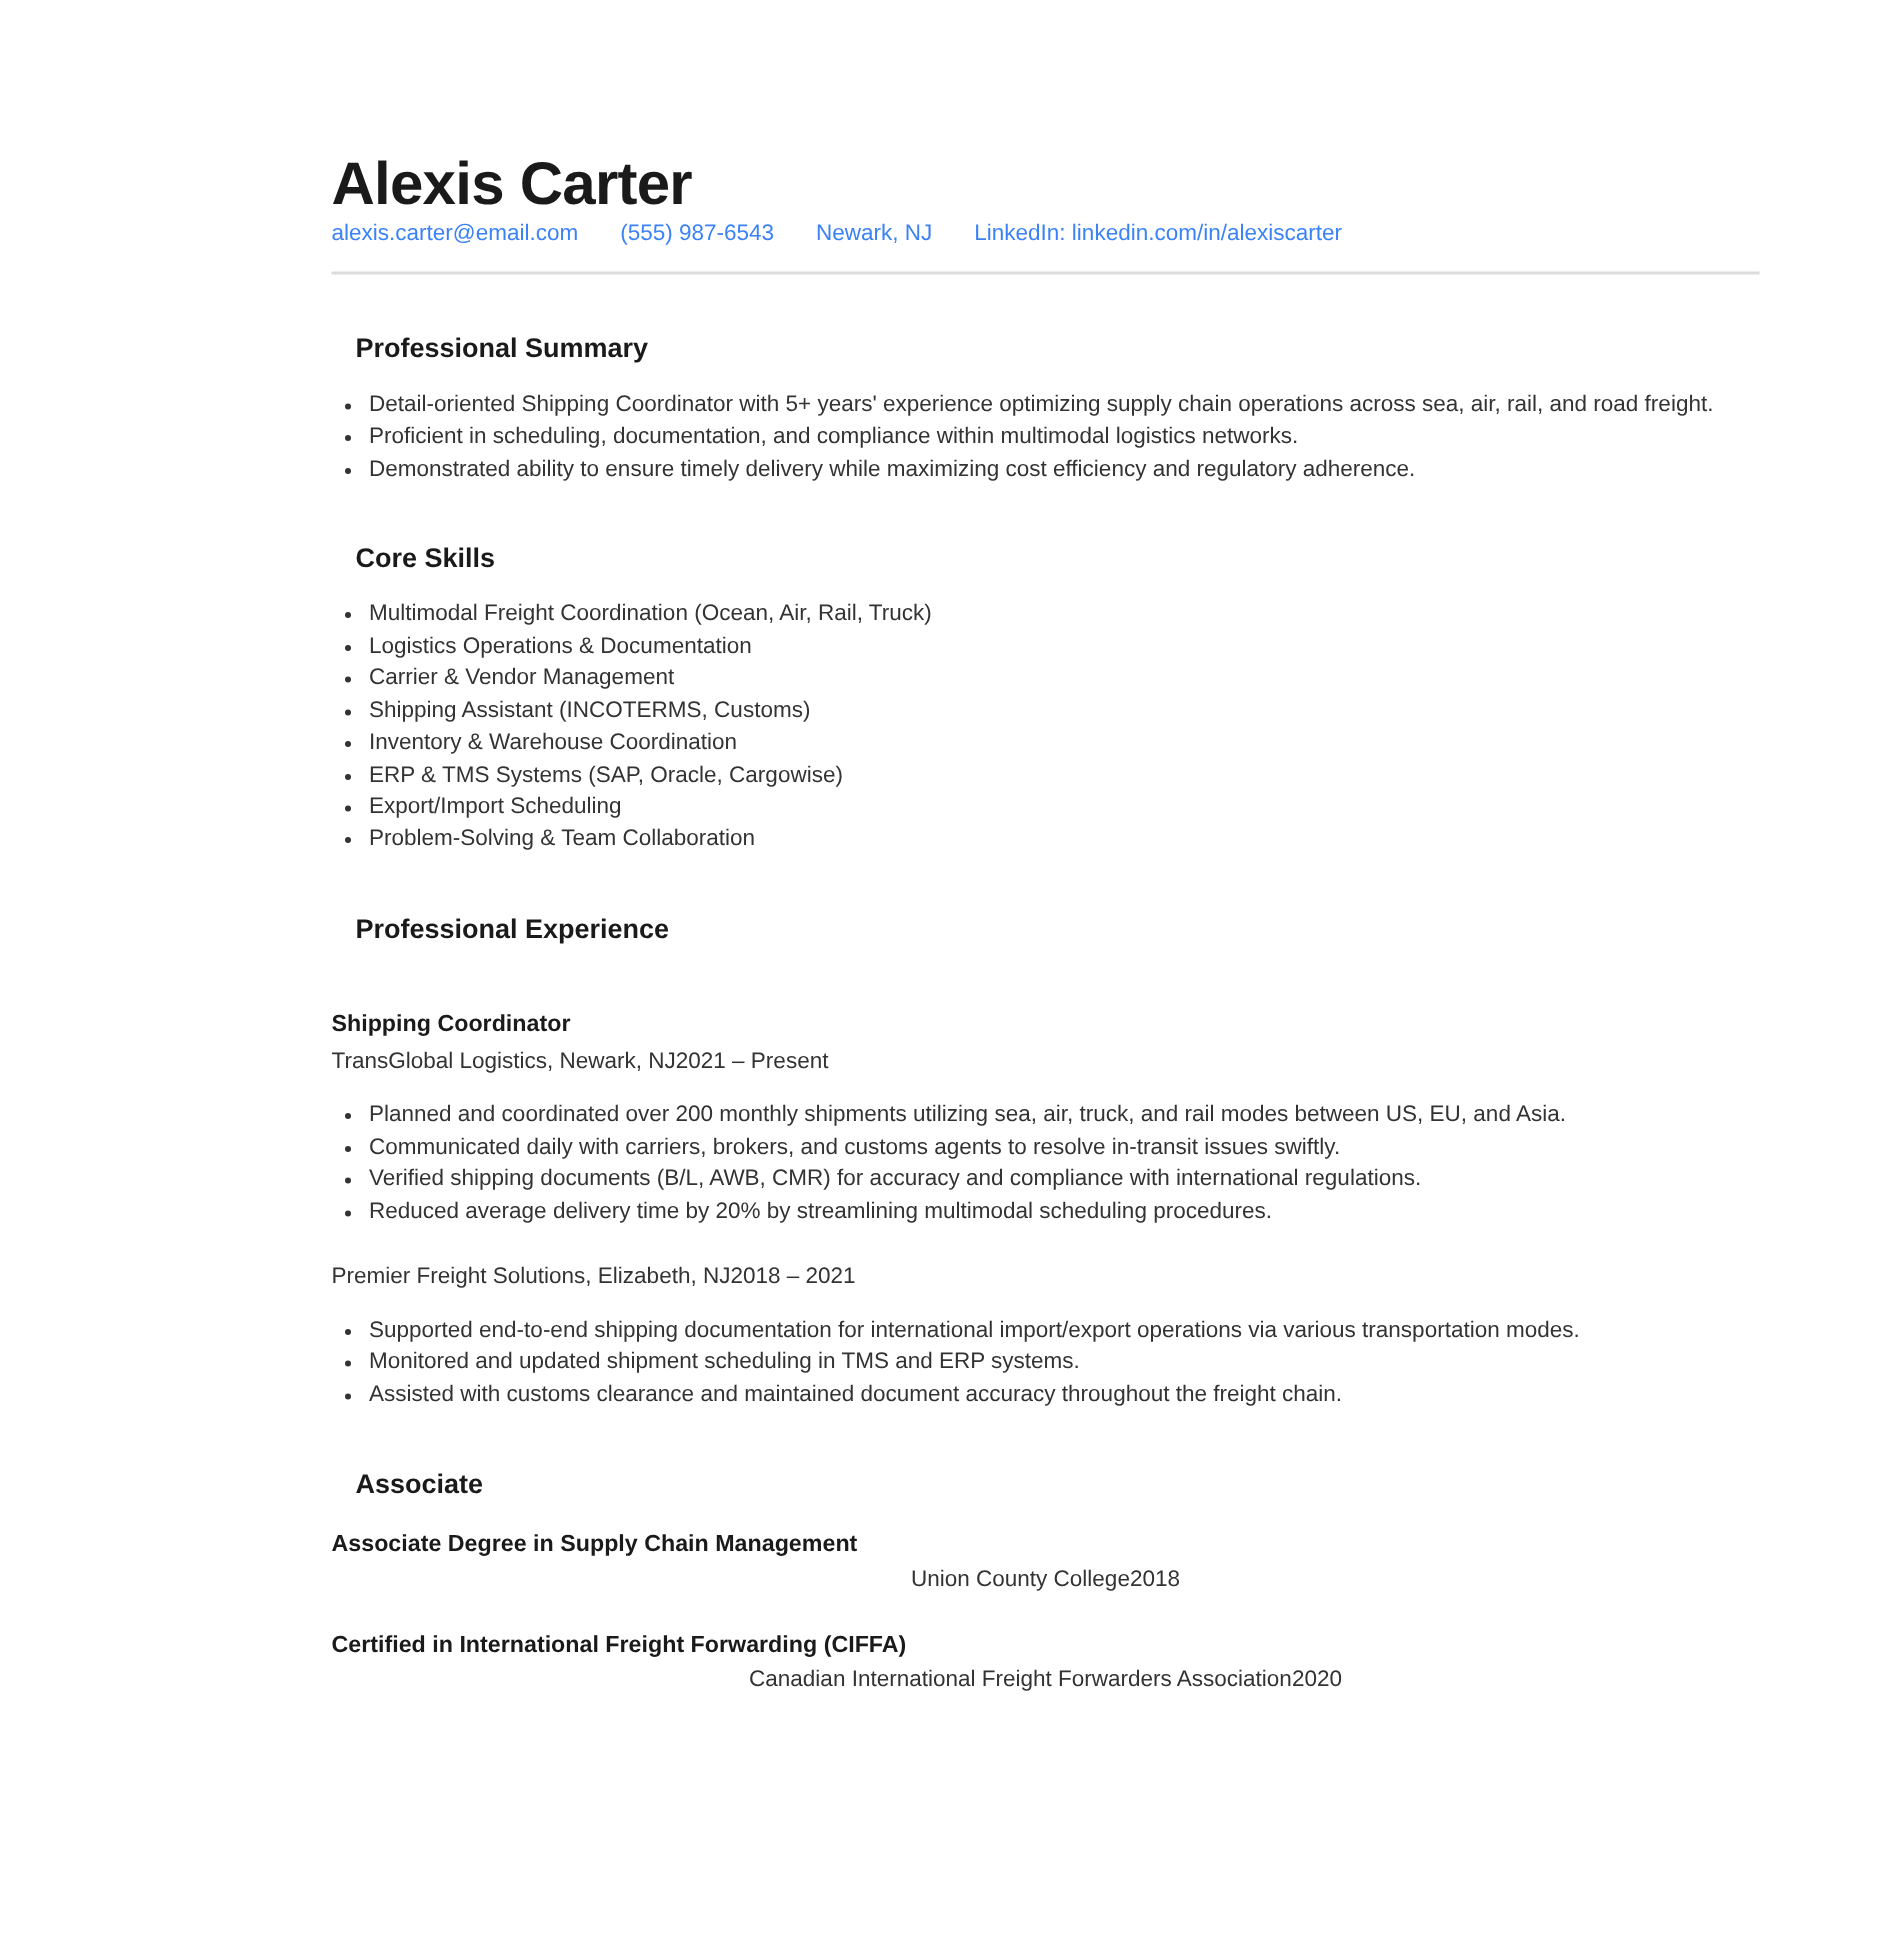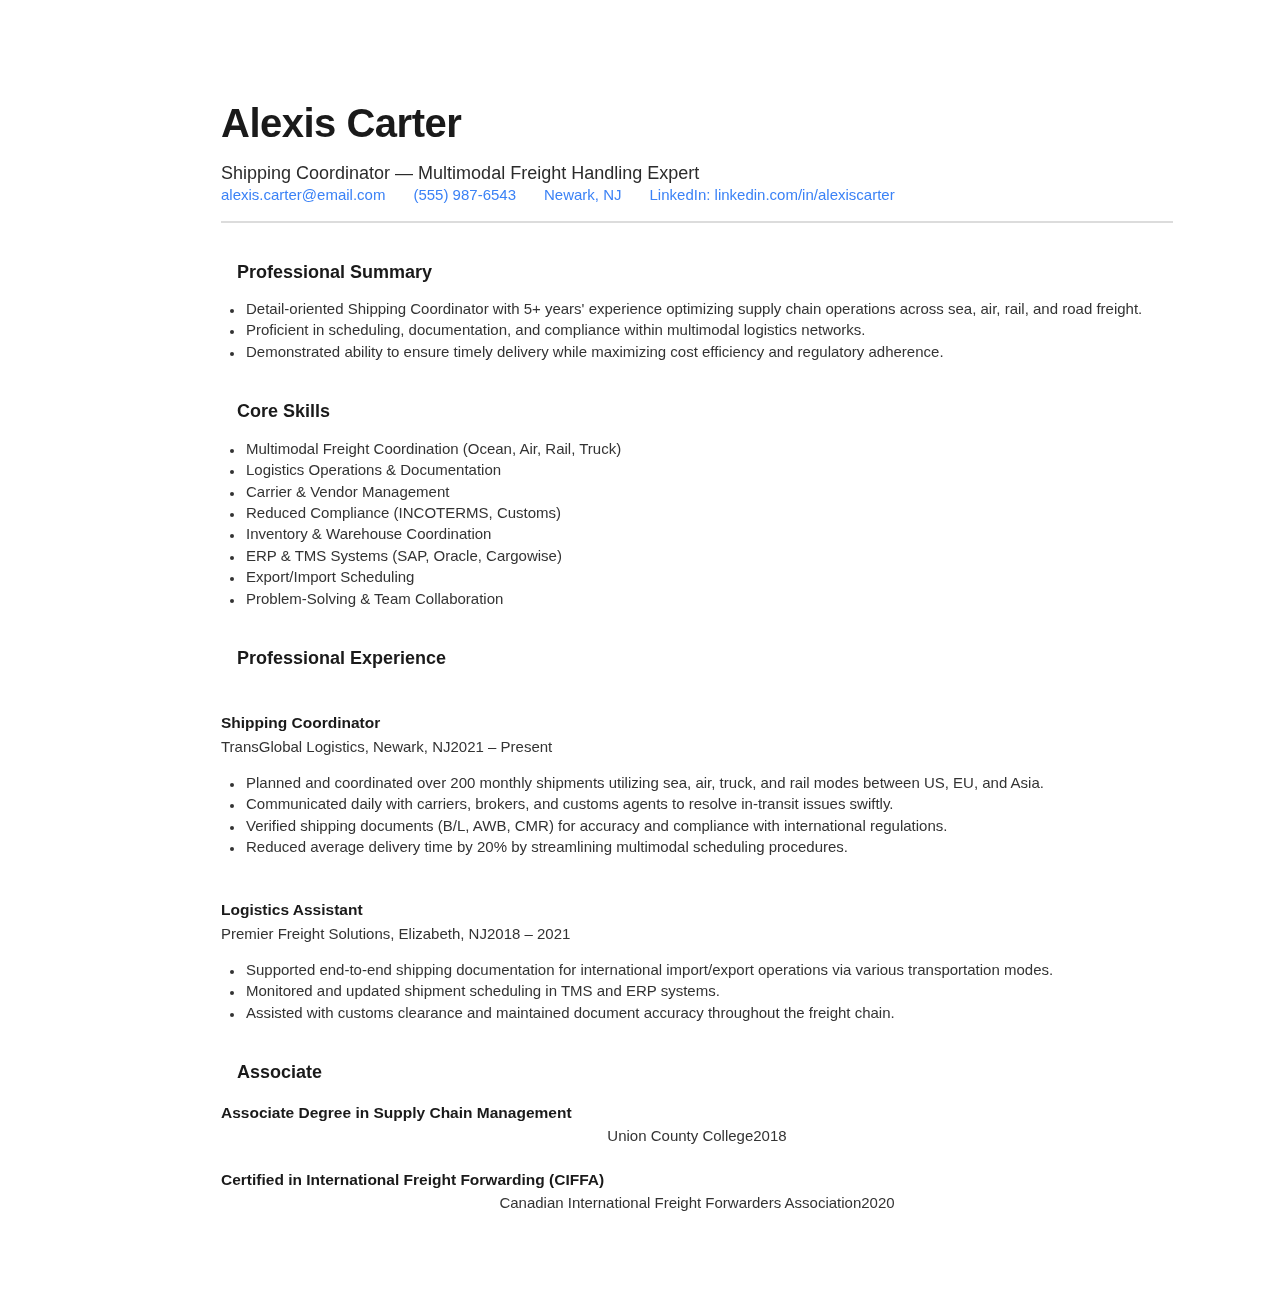--- a/index.html
+++ b/index.html
@@ -111,21 +111,20 @@
     margin-top: 1px;
   }
 </style>
 </head>
 <body>
 
 <div class="page">
 
   <div>
     <h1 class="name">Alexis Carter</h1>
-    <div class="job-headline">Shipping Coordinator — Multimodal Freight Handling Expert</div>
     <div class="contact-row">
       <span>alexis.carter@email.com</span>
       <span>(555) 987-6543</span>
       <span>Newark, NJ</span>
       <span>LinkedIn: linkedin.com/in/alexiscarter</span>
     </div>
     <hr class="header-divider">
   </div>
 
   <div class="section">
@@ -142,21 +141,21 @@
 
   <div class="section">
     <div class="section-heading">
       <span class="heading-bar"></span>
       <span class="heading-text">Core Skills</span>
     </div>
     <ul class="bullets">
       <li>Multimodal Freight Coordination (Ocean, Air, Rail, Truck)</li>
       <li>Logistics Operations &amp; Documentation</li>
       <li>Carrier &amp; Vendor Management</li>
-      <li>Reduced Compliance (INCOTERMS, Customs)</li>
+      <li>Shipping Assistant (INCOTERMS, Customs)</li>
       <li>Inventory &amp; Warehouse Coordination</li>
       <li>ERP &amp; TMS Systems (SAP, Oracle, Cargowise)</li>
       <li>Export/Import Scheduling</li>
       <li>Problem-Solving &amp; Team Collaboration</li>
     </ul>
   </div>
 
   <div class="section">
     <div class="section-heading">
       <span class="heading-bar"></span>
@@ -171,21 +170,20 @@
       </div>
       <ul class="bullets">
         <li>Planned and coordinated over 200 monthly shipments utilizing sea, air, truck, and rail modes between US, EU, and Asia.</li>
         <li>Communicated daily with carriers, brokers, and customs agents to resolve in-transit issues swiftly.</li>
         <li>Verified shipping documents (B/L, AWB, CMR) for accuracy and compliance with international regulations.</li>
         <li>Reduced average delivery time by 20% by streamlining multimodal scheduling procedures.</li>
       </ul>
     </div>
 
     <div class="job">
-      <div class="job-title">Logistics Assistant</div>
       <div class="job-meta">
         <span>Premier Freight Solutions, Elizabeth, NJ</span>
         <span>2018 – 2021</span>
       </div>
       <ul class="bullets">
         <li>Supported end-to-end shipping documentation for international import/export operations via various transportation modes.</li>
         <li>Monitored and updated shipment scheduling in TMS and ERP systems.</li>
         <li>Assisted with customs clearance and maintained document accuracy throughout the freight chain.</li>
       </ul>
     </div>

